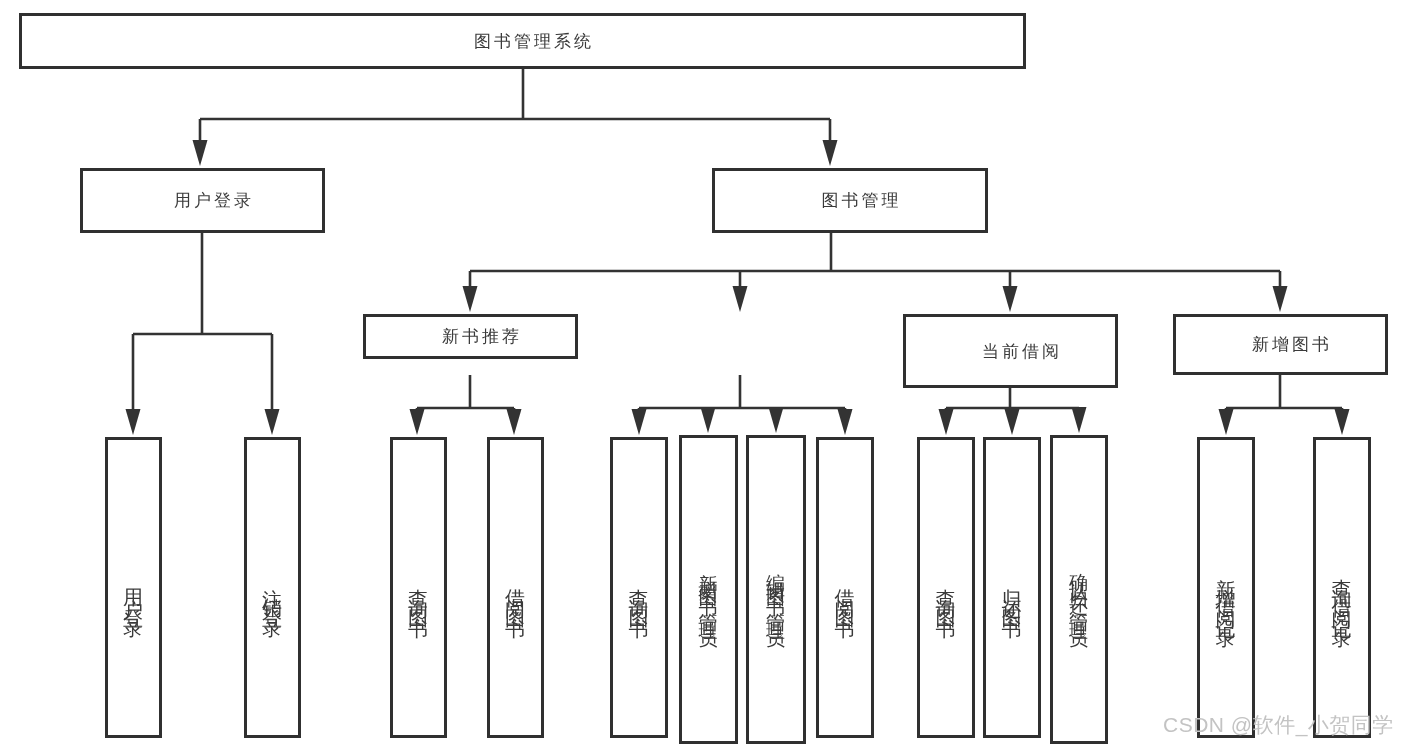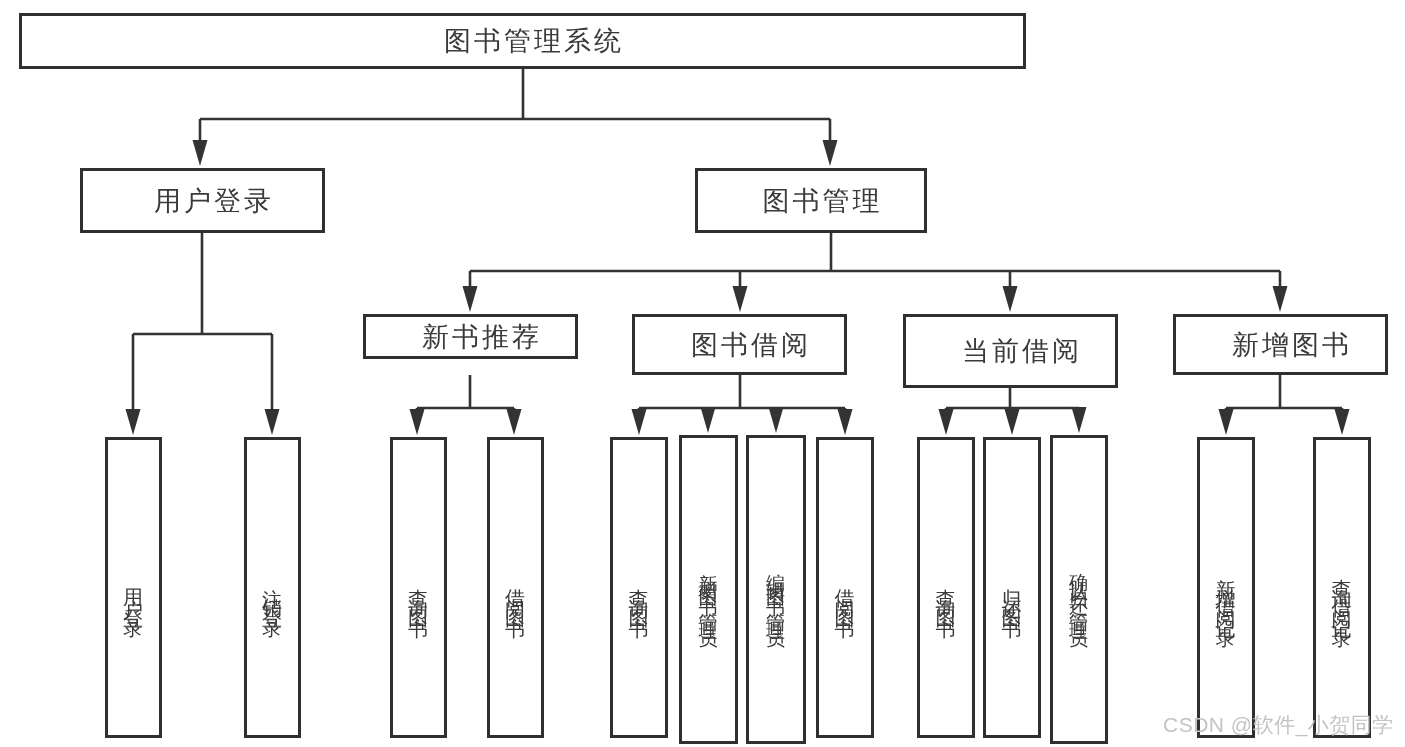--- a/index.html
+++ b/index.html
@@ -5,21 +5,21 @@
   html,body{margin:0;padding:0;background:#ffffff;}
   .canvas{
     position:relative;width:1405px;height:747px;background:#ffffff;overflow:hidden;
     font-family:"Liberation Sans","DejaVu Sans",sans-serif;
   }
   .connectors{position:absolute;left:0;top:0;width:1405px;height:747px;}
   .box{
     position:absolute;box-sizing:border-box;background:#ffffff;border:3px solid #303030;
     display:flex;align-items:center;justify-content:center;color:#3a3a3a;z-index:2;
   }
-  .hbox{font-size:27px;letter-spacing:3px;white-space:nowrap;padding-left:20px;}
+  .hbox{font-size:17px;letter-spacing:3px;white-space:nowrap;padding-left:20px;}
   .hbox span{transform:translateX(1.5px);} 
   .vlabel{
     writing-mode:vertical-rl;text-orientation:mixed;
     font-size:20px;letter-spacing:10px;color:#3a3a3a;line-height:1;
     transform:translateY(5px);
   }
   .tight .vlabel{font-size:19px;letter-spacing:8px;transform:translateY(4px);}
   .watermark{
     position:absolute;left:1163px;top:711px;z-index:5;
     font-size:21px;color:#c3c3c3;letter-spacing:0.5px;white-space:nowrap;
@@ -85,29 +85,26 @@
       <polygon points="1334.5,409 1349.5,409 1342,435" fill="#333333"></polygon>
     </svg>
 
   <div class="box hbox" style="left:19px;top:13px;width:1007px;height:56px">
     <span>图书管理系统</span>
   </div>
 
   <div class="box hbox" style="left:80px;top:168px;width:245px;height:65px">
     <span>用户登录</span>
   </div>
-  <div class="box hbox" style="left:695px;top:168px;width:232px;height:65px">
+  <div class="box hbox" style="left:712px;top:168px;width:276px;height:65px">
     <span>图书管理</span>
   </div>
 
   <div class="box hbox" style="left:363px;top:314px;width:215px;height:45px">
     <span>新书推荐</span>
-  </div>
-  <div class="box hbox" style="left:632px;top:314px;width:215px;height:61px">
-    <span>图书借阅</span>
   </div>
   <div class="box hbox" style="left:903px;top:314px;width:215px;height:74px">
     <span>当前借阅</span>
   </div>
   <div class="box hbox" style="left:1173px;top:314px;width:215px;height:61px">
     <span>新增图书</span>
   </div>
 
   <div class="box vbox" style="left:105px;top:437px;width:57px;height:301px">
     <span class="vlabel">用户登录</span>

